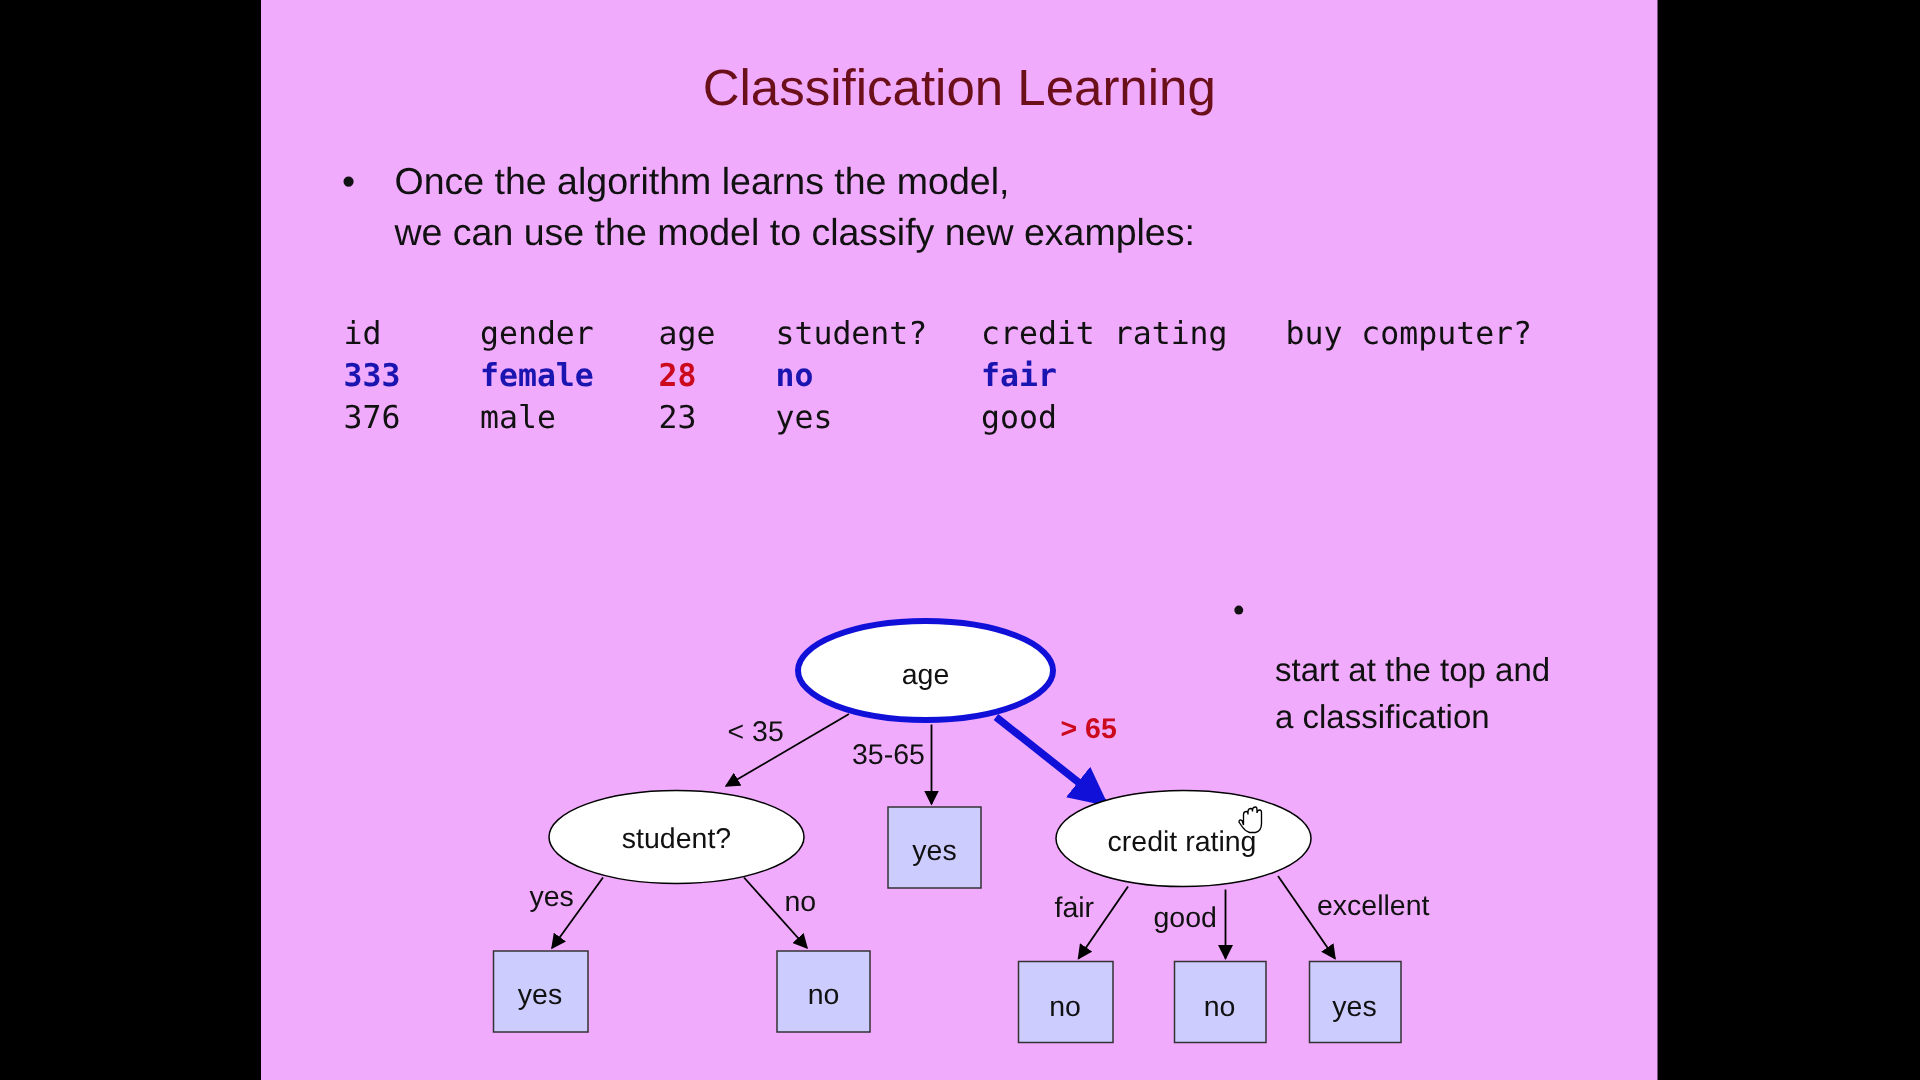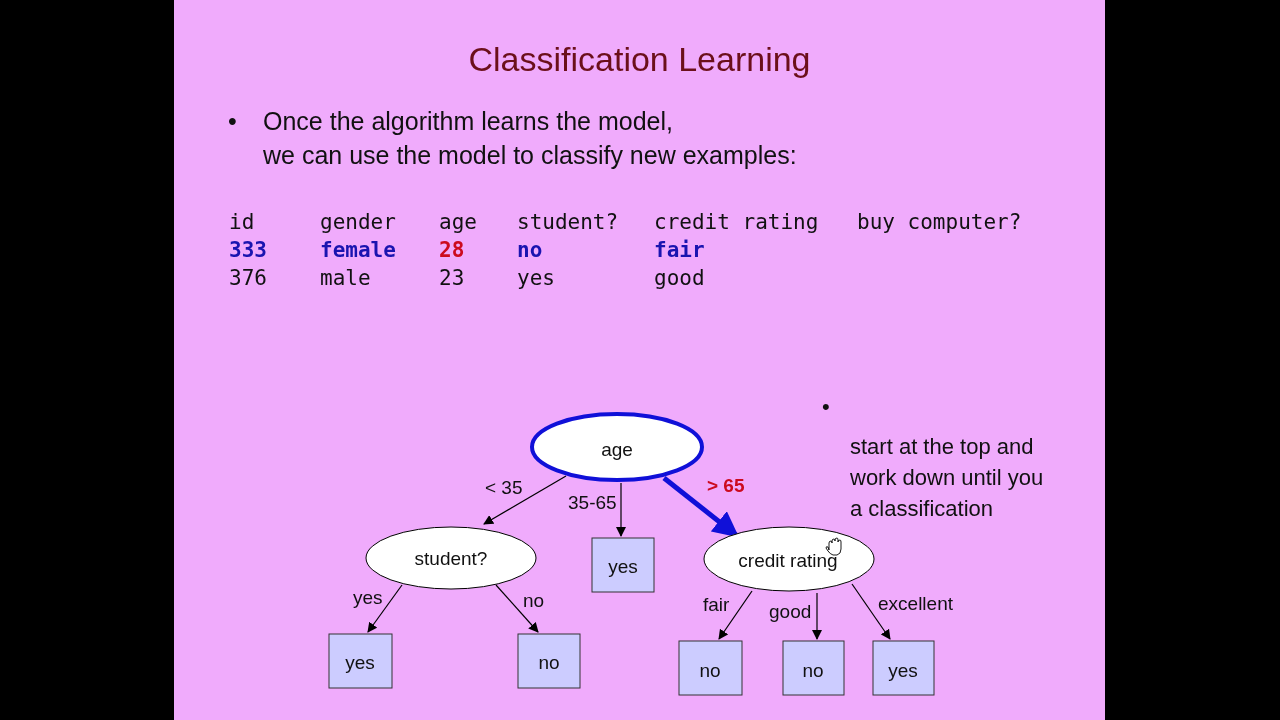--- a/index.html
+++ b/index.html
@@ -136,18 +136,17 @@
       <g transform="translate(652,538)">
         <path d="M3,12 L3,5 Q3,3 5,3 Q6,3 6,5 L6,3 Q6,1 8,1 Q9,1 9,3 L9,2 Q9,0 11,0 Q12,0 12,2 L12,4 Q12,2 14,2 Q15,2 15,4 L15,11 Q15,16 11,17 L7,17 Q4,16 2,13 L0,10 Q0,8 2,9 Z" fill="#fff" stroke="#000" stroke-width="0.9"></path>
       </g>
     </g>
   </svg>
 
   <div class="side-bullet">
     <span class="dot">•</span>
     <div class="lines">
       <div>start at the top and</div>
-      <div>work down until you</div>
       <div>a classification</div>
     </div>
   </div>
 
 </div>
 
 </body></html>

